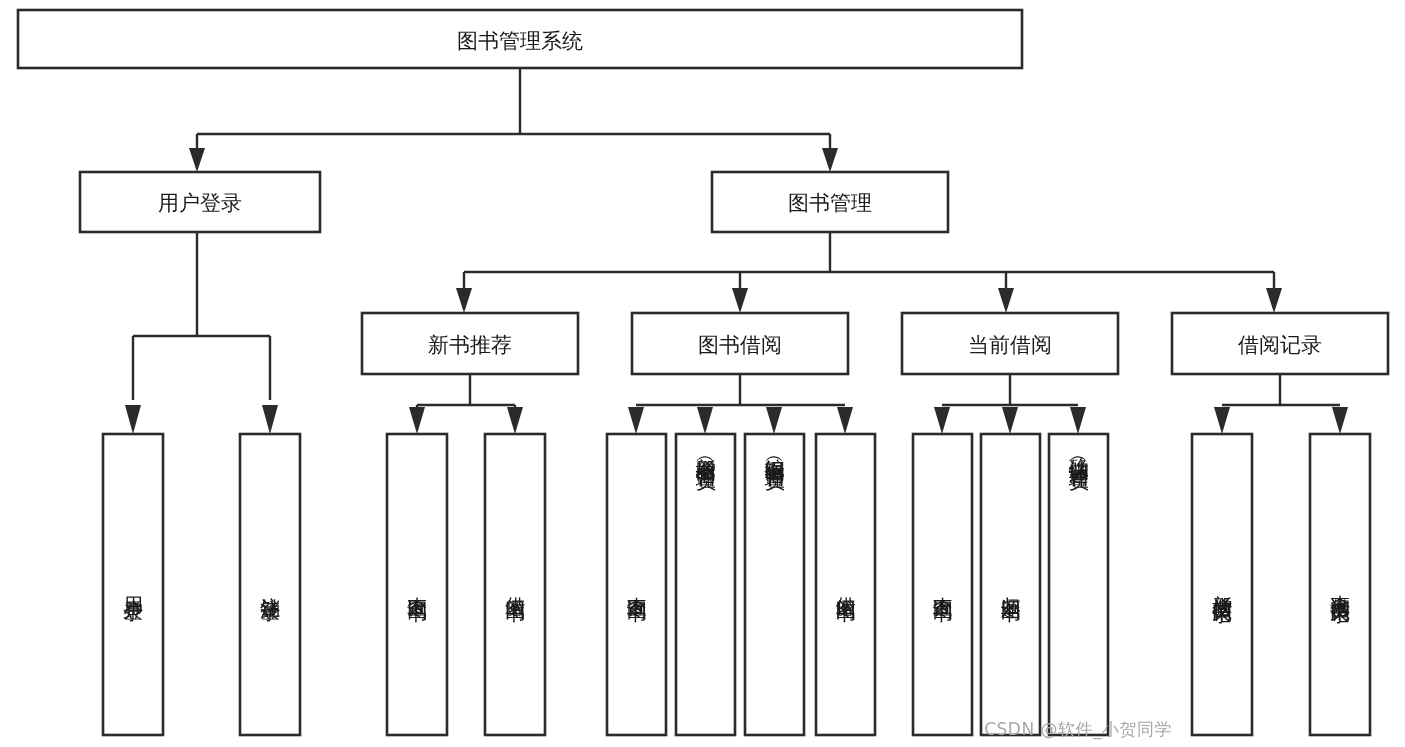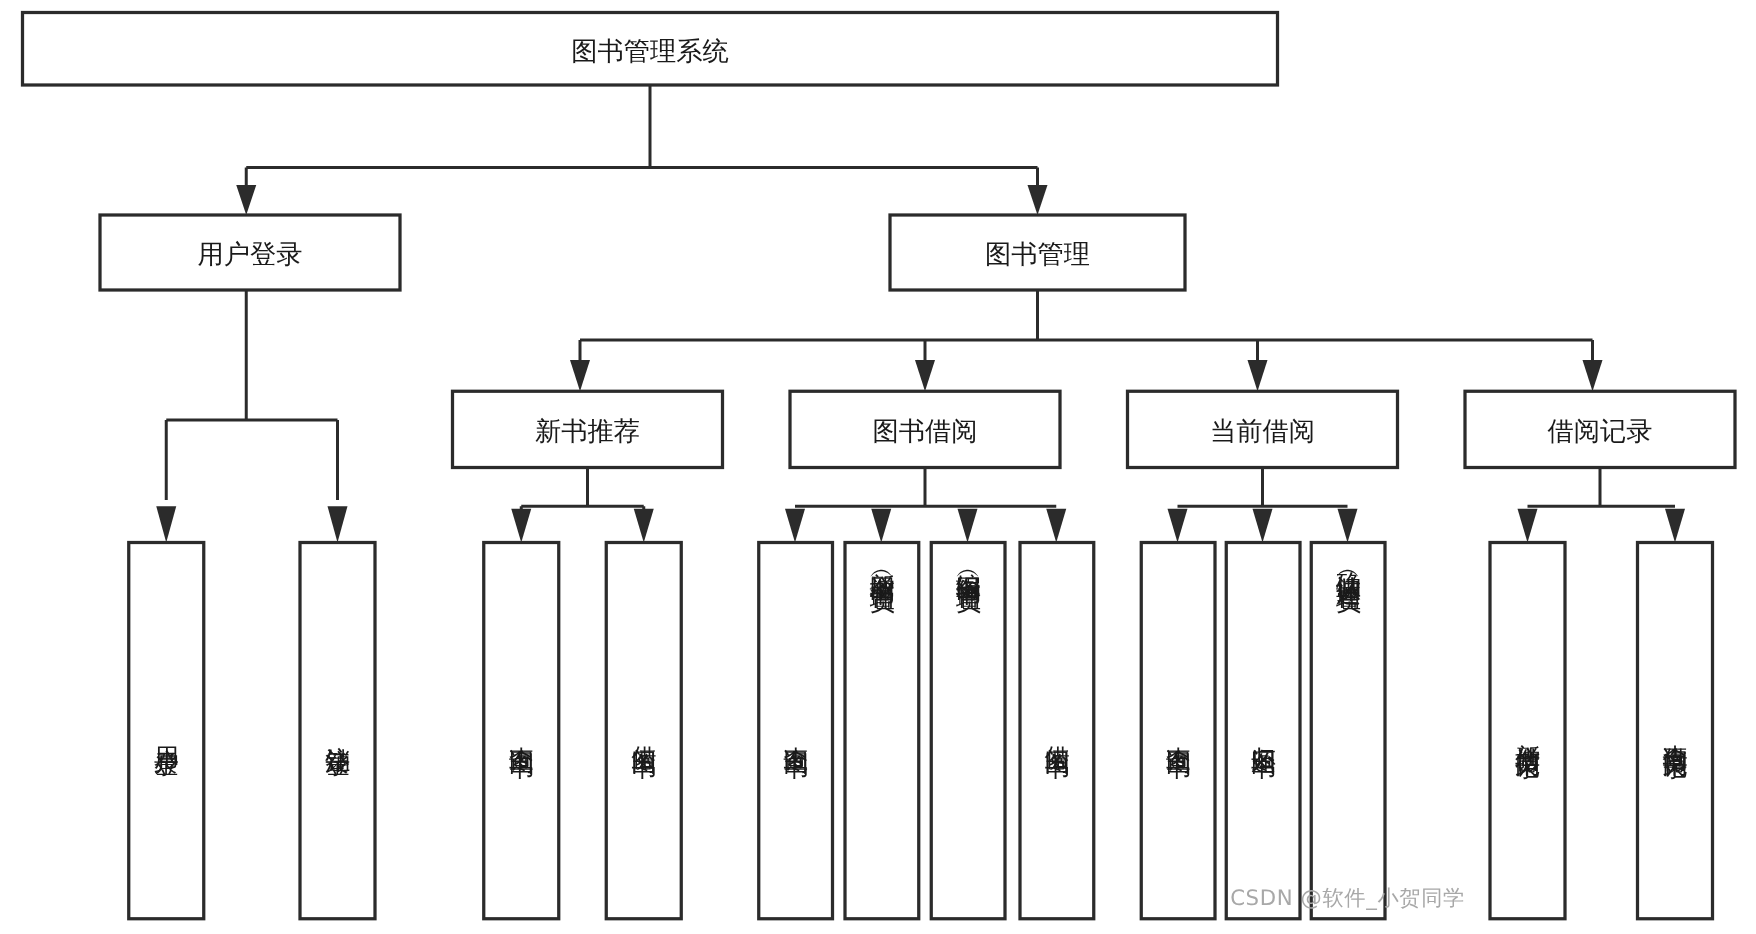--- a/index.html
+++ b/index.html
@@ -69,21 +69,21 @@
     font-size: 20px;
     line-height: 1.18;
     letter-spacing: 2px;
     color: #1a1a1a;
     white-space: nowrap;
     text-align: center;
   }
   .watermark {
     position: absolute;
     right: 8px;
-    bottom: 17px;
+    bottom: 6px;
     font-family: "DejaVu Sans", "Liberation Sans", sans-serif;
     font-size: 17px;
     color: #a8a8a8;
     letter-spacing: 0.5px;
     white-space: nowrap;
   }
 </style>
 </head>
 <body>
 

